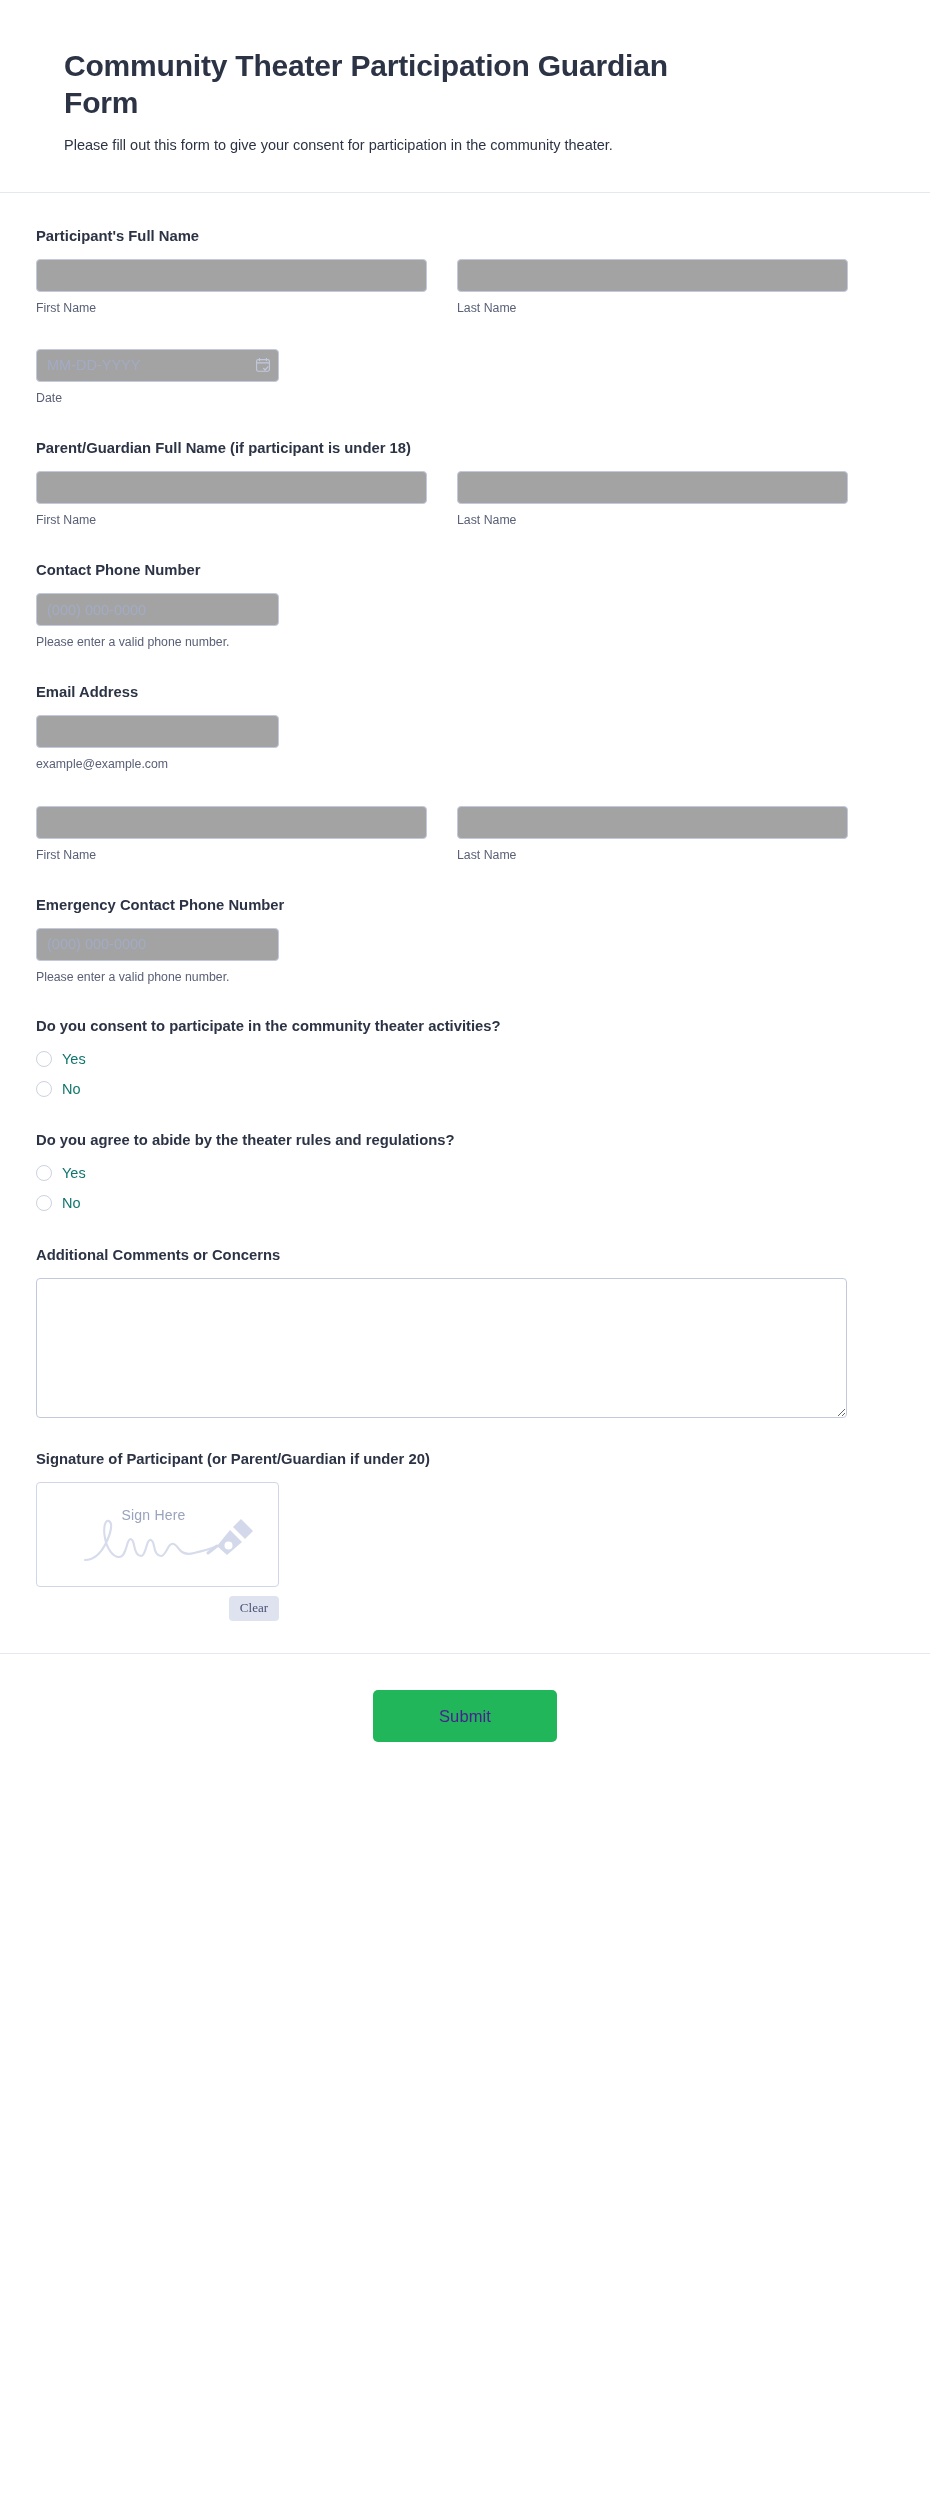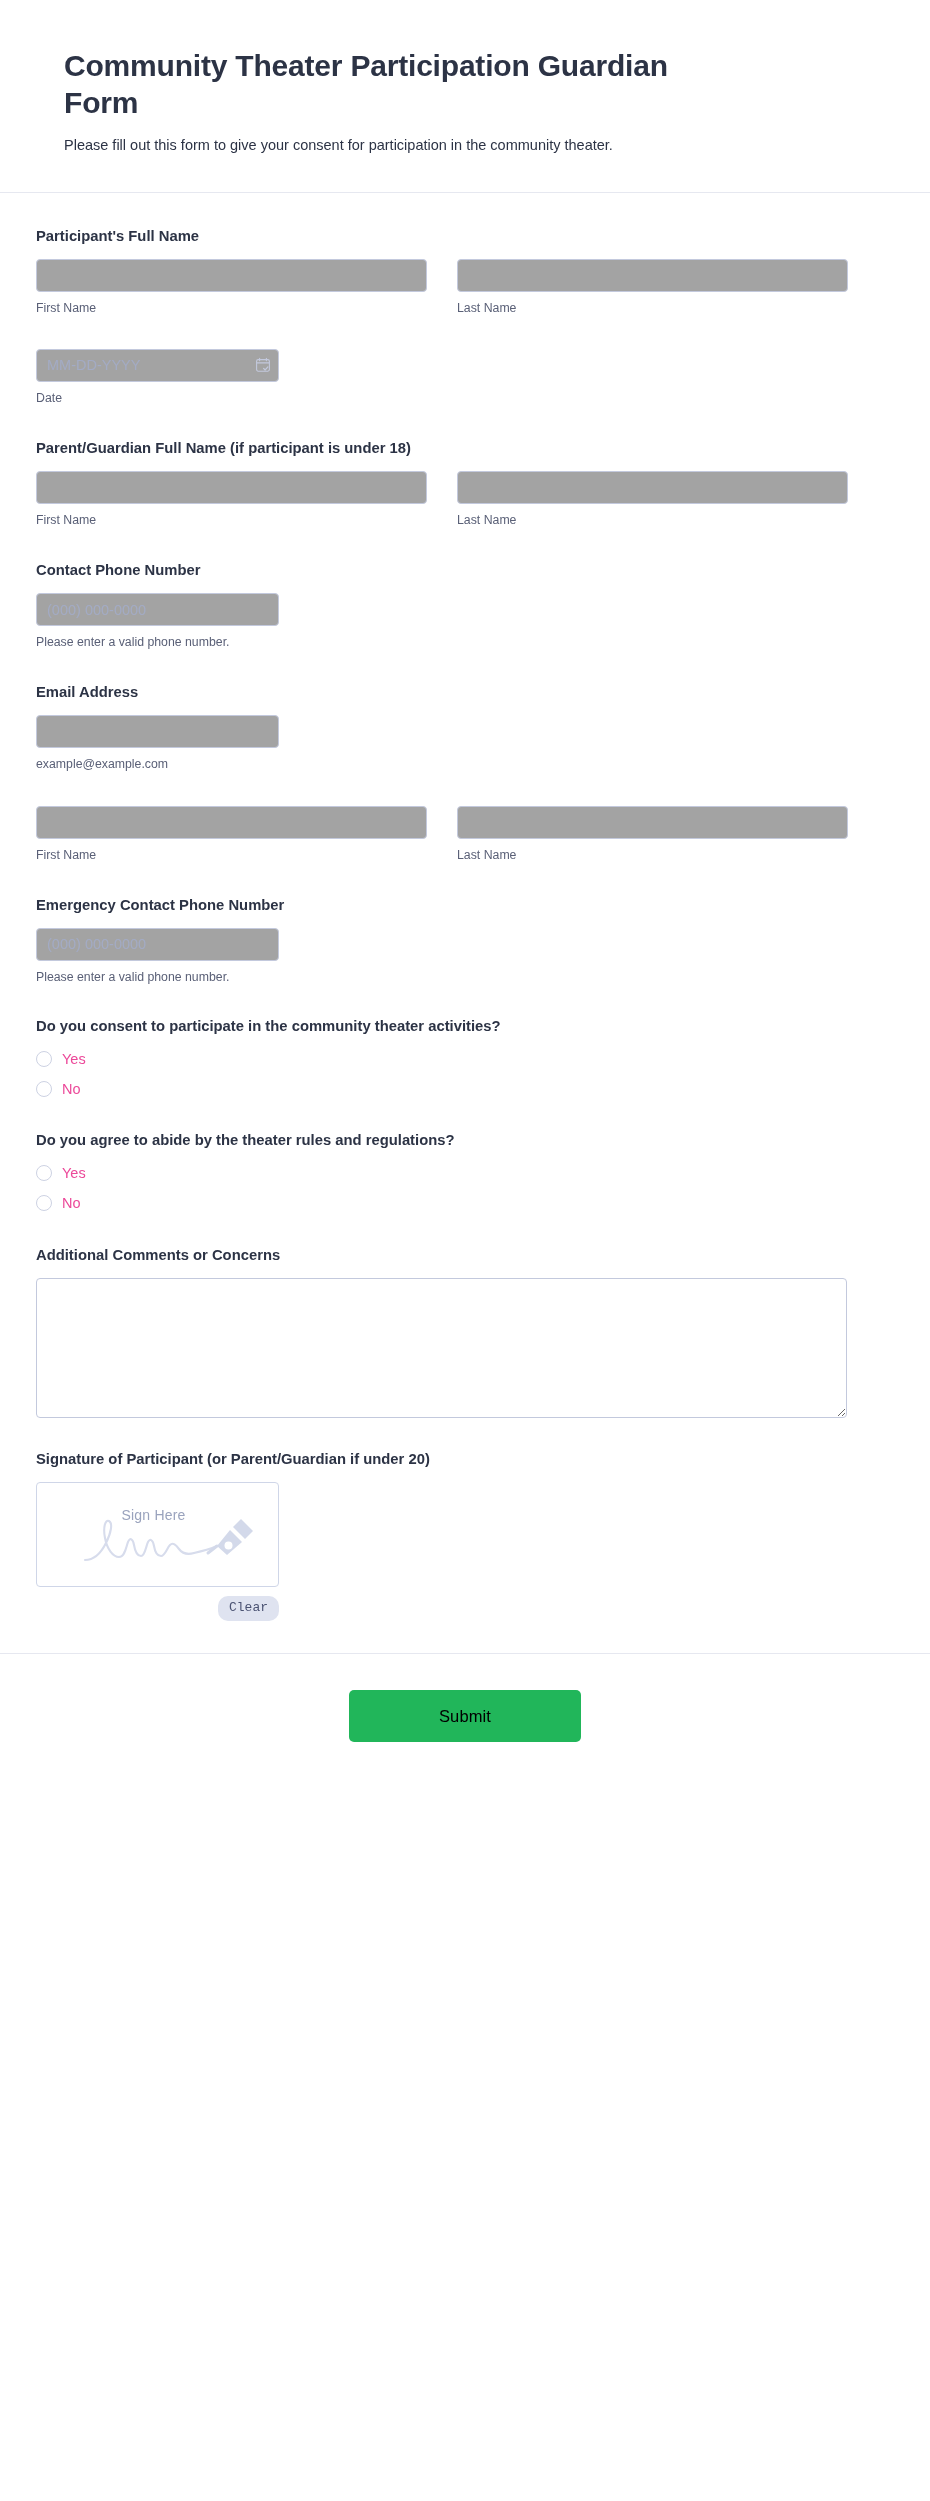--- a/index.html
+++ b/index.html
@@ -122,21 +122,21 @@
   .radio-circle {
     width: 16px;
     height: 16px;
     border: 1.5px solid #cdd2e3;
     border-radius: 50%;
     background: #ffffff;
     flex: 0 0 16px;
   }
   .radio-text {
     font-size: 14.5px;
-    color: #ec4899;
+    color: #0f766e;
     line-height: 1;
   }
   .question-label {
     font-size: 14.8px;
     font-weight: 700;
     color: #2c3345;
     margin-bottom: 14px;
     display: block;
   }
 
@@ -180,43 +180,43 @@
 
   .clear-row {
     width: 243px;
     display: flex;
     justify-content: flex-end;
     margin-top: 9px;
   }
   .clear-btn {
     background: #dfe3f0;
     border: none;
-    border-radius: 10px;
+    border-radius: 4px;
     color: #4a5272;
     font-size: 13px;
-    font-family: Liberation Mono, monospace;
+    font-family: Liberation Serif, serif;
     padding: 5px 11px 6px 11px;
     cursor: pointer;
     line-height: 1.1;
   }
 
   
   .form-footer {
     margin-top: 22px;
     border-top: 1px solid #e6e8f0;
     padding: 36px 0 60px 0;
     display: flex;
     justify-content: center;
   }
   .submit-btn {
     background: #21b65a;
-    color: #000000;
+    color: #4c1d95;
     border: none;
     border-radius: 5px;
-    width: 232px;
+    width: 184px;
     height: 52px;
     font-size: 16.5px;
     font-family: "Liberation Sans", sans-serif;
     cursor: pointer;
     letter-spacing: 0.1px;
   }
 </style>
 </head>
 <body>
 

